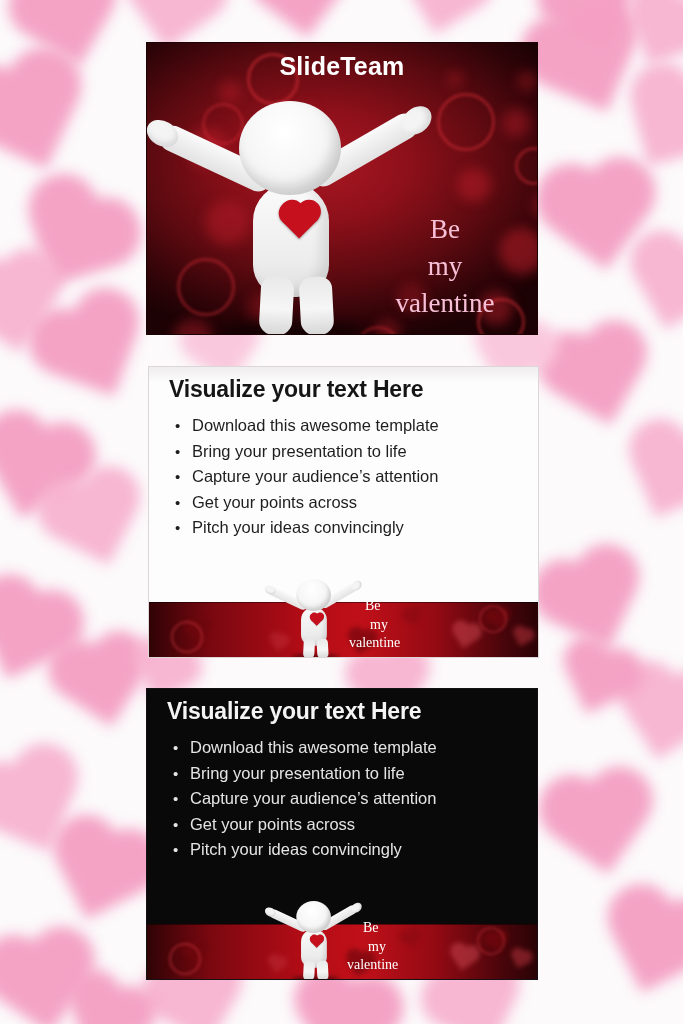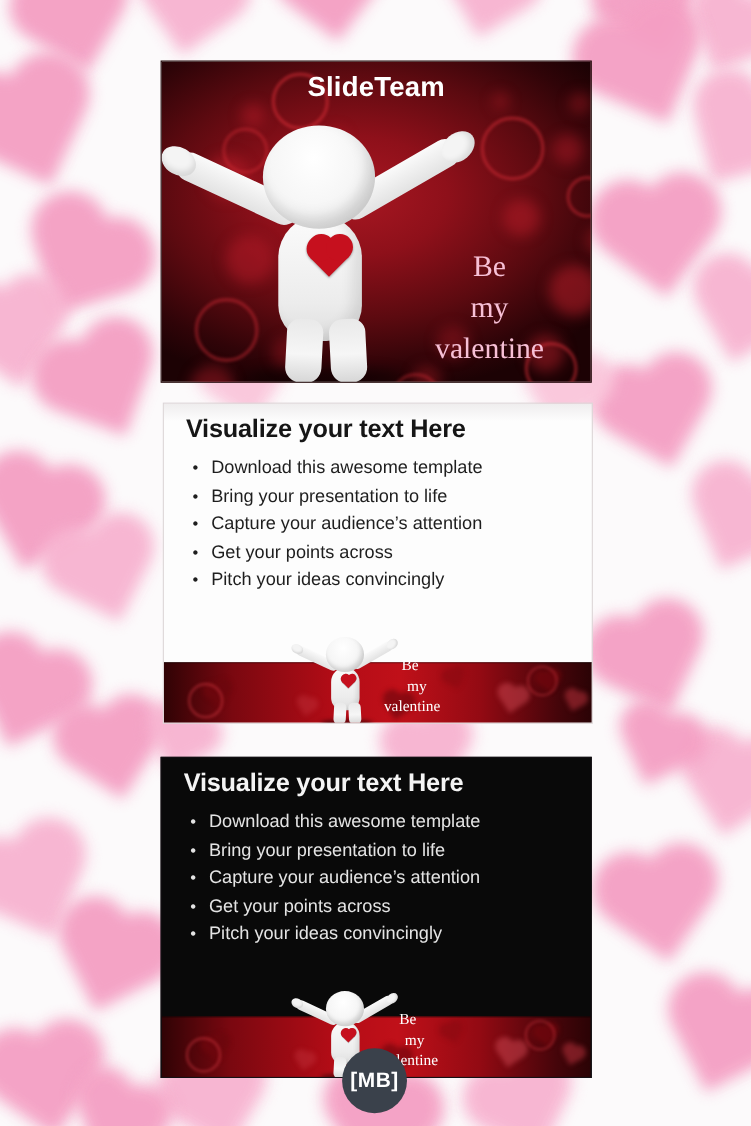--- a/index.html
+++ b/index.html
@@ -11,21 +11,21 @@
   .hs{position:absolute;left:21%;top:18%;width:58%;height:58%;transform:rotate(-45deg);}
   .hs::before,.hs::after{content:"";position:absolute;width:100%;height:100%;border-radius:50%;background:inherit;}
   .hs::before{top:-50%;left:0;}
   .hs::after{top:0;left:50%;}
   .pk1 .hs{background:#f49fc3;}
   .pk2 .hs{background:#f7b3d0;}
   .pk3 .hs{background:#fac6db;}
 
   
   .slide{position:absolute;overflow:hidden;box-sizing:border-box;}
-  .cover{left:146px;top:55px;width:392px;height:293px;border:1px solid #1c0203;
+  .cover{left:146px;top:42px;width:392px;height:293px;border:1px solid #1c0203;
     background:radial-gradient(ellipse 72% 62% at 45% 42%, #a81722 0%, #8e101a 30%, #5c0a10 62%, #300408 86%, #1c0204 100%);}
   .white{left:148px;top:366px;width:391px;height:292px;border:1px solid #ddd6d8;
     background:linear-gradient(180deg,#efedee 0,#fdfdfd 16px);}
   .black{left:146px;top:688px;width:392px;height:292px;border:1px solid #141014;background:#090909;}
 
   .brand{position:absolute;top:9px;left:0;right:0;text-align:center;color:#ffffff;font-size:25px;font-weight:700;letter-spacing:.2px;}
   .tagline{position:absolute;top:38px;left:0;right:0;text-align:center;color:#f3f3f3;font-size:15.5px;}
 
   .heading{position:absolute;left:20px;top:9px;margin:0;font-size:23px;font-weight:700;letter-spacing:-.2px;}
   .white .heading{color:#161616;}
@@ -351,17 +351,14 @@
           <div class="hs"></div>
         </div>
       </div>
     <div class="caption-strip">
       <div class="cl">Be</div>
       <div class="cl">my</div>
       <div class="cl">valentine</div>
     </div>
   </section>
 
-  <div class="mb-badge">
-    <span>[MB]</span>
-  </div>
 
 </div>
 
 </body></html>

